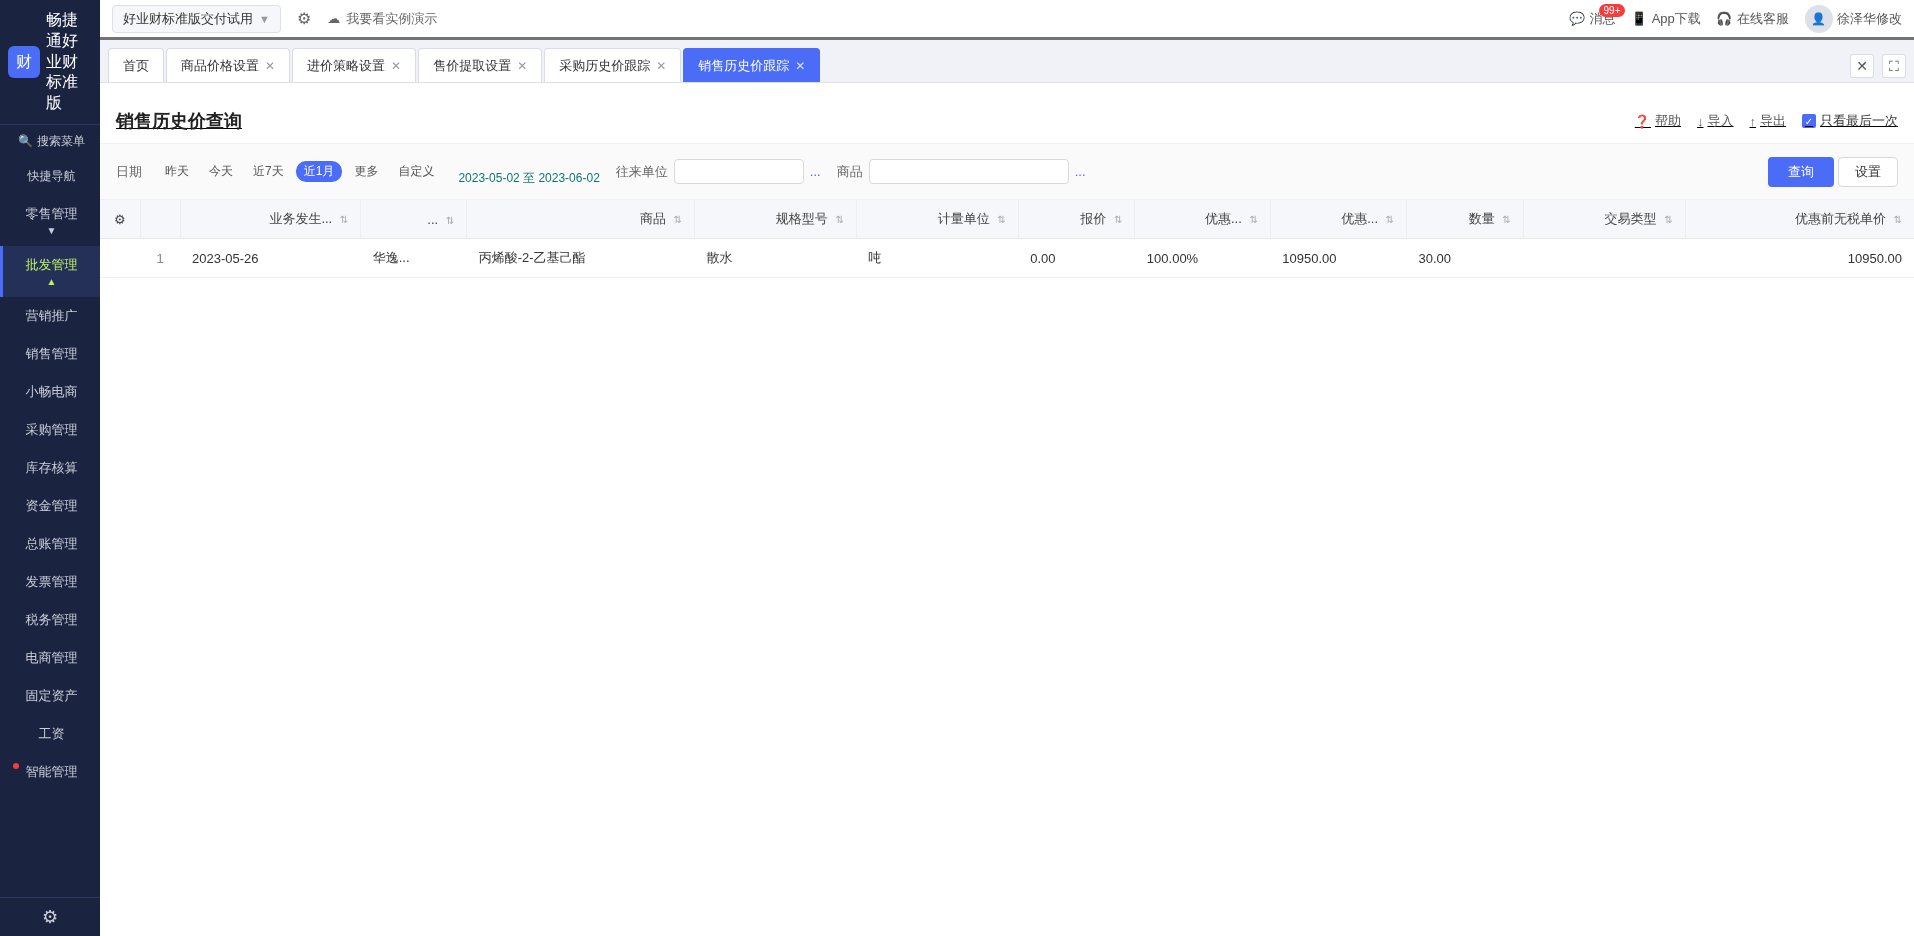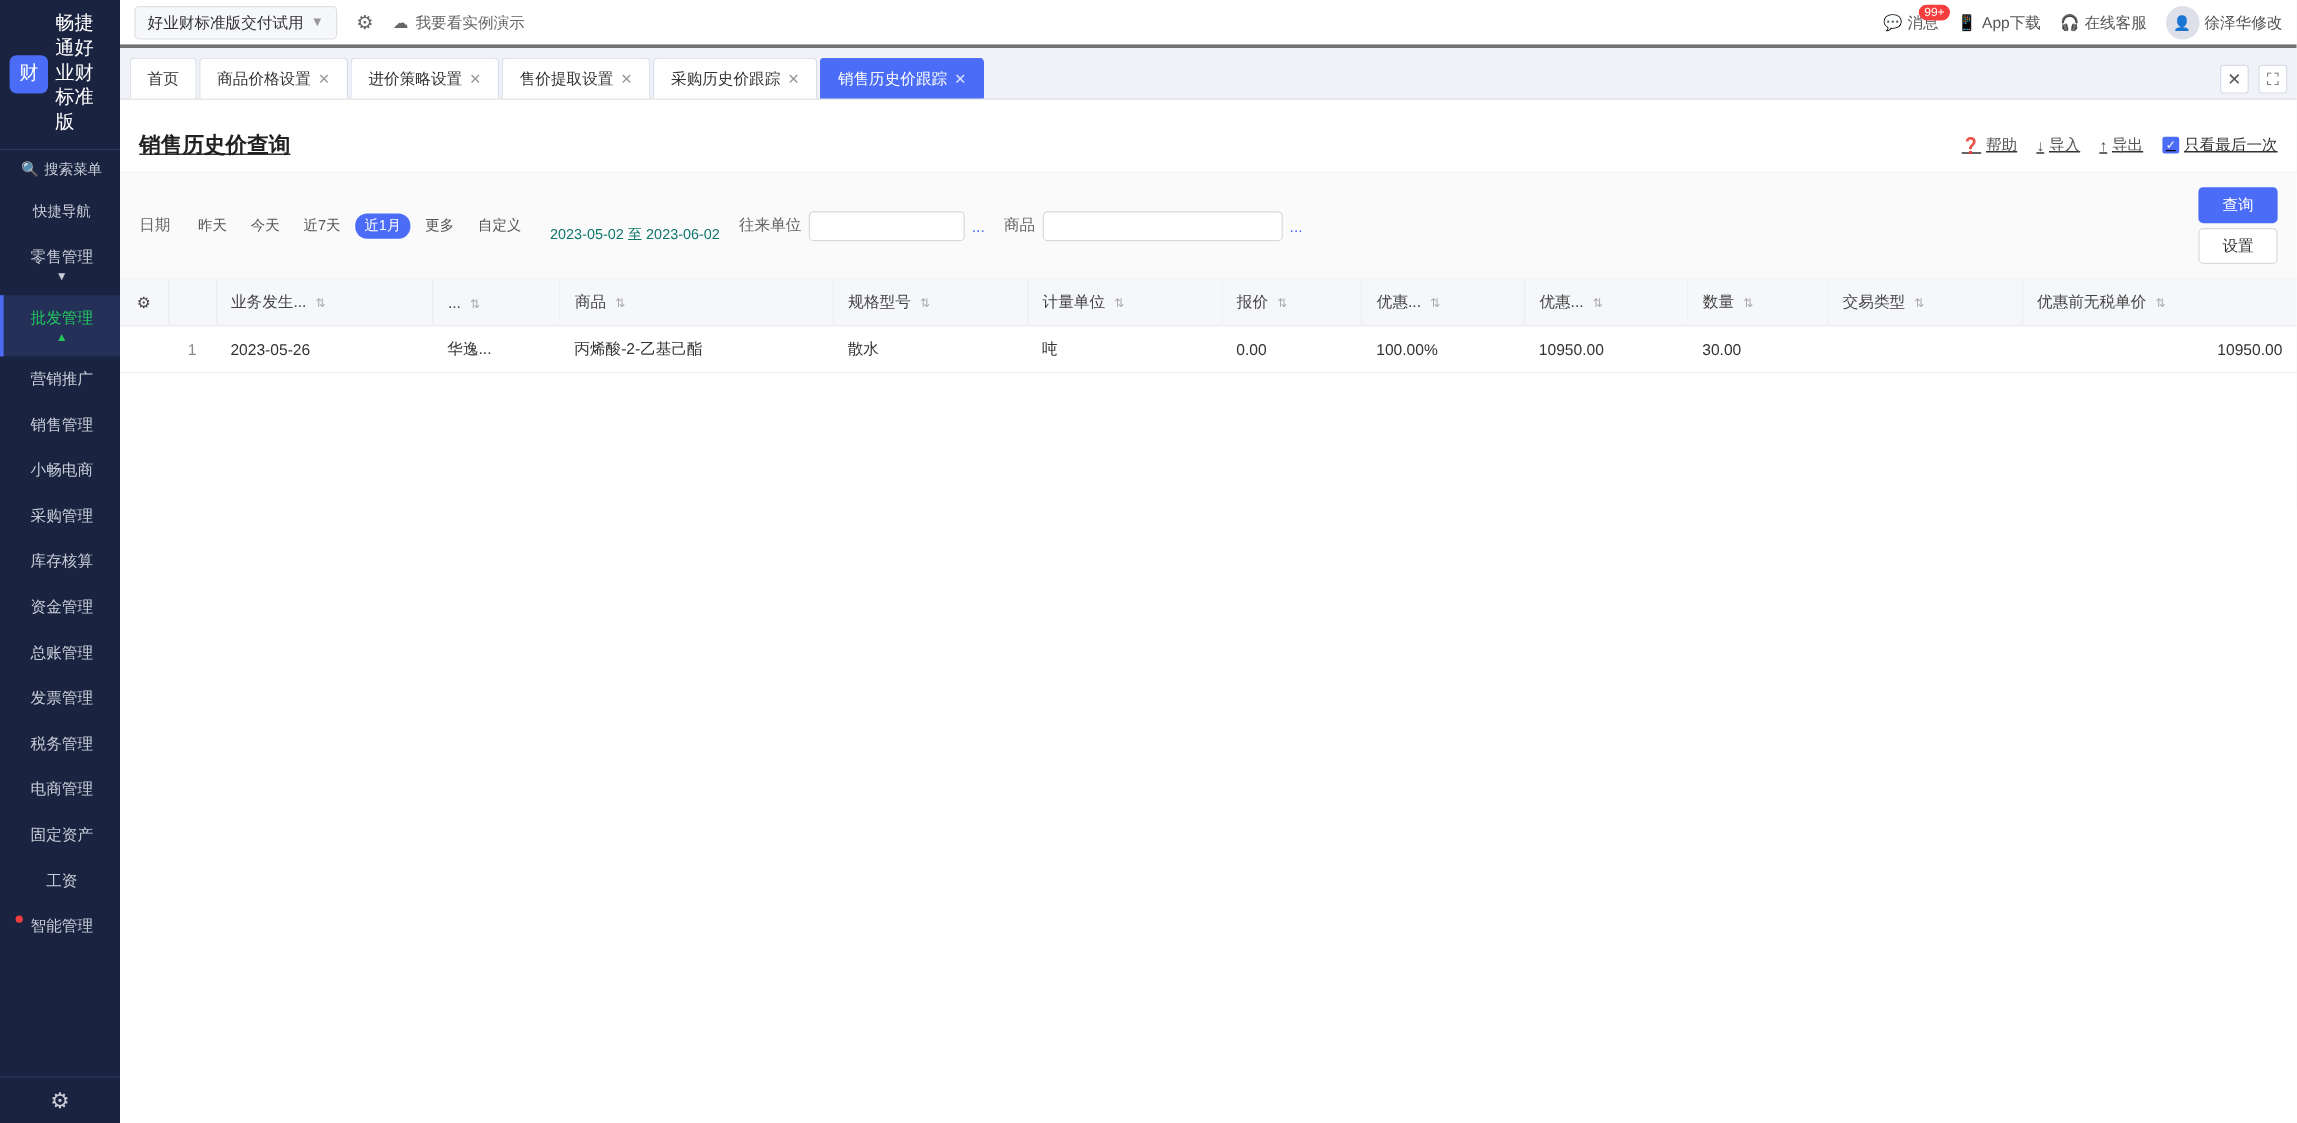--- a/index.html
+++ b/index.html
@@ -38,21 +38,21 @@
     .sidebar-nav-item {
       padding: 10px 8px;
       text-align: center;
       cursor: pointer;
       font-size: 13px;
       color: #c8cdd8;
       border-left: 3px solid transparent;
       display: flex; align-items: center; justify-content: center;
       flex-direction: column; gap: 2px;
     }
-    .sidebar-nav-item.active { background: #243057; color: #22c55e; border-left-color: #4a6cf7; }
+    .sidebar-nav-item.active { background: #243057; color: #bef264; border-left-color: #4a6cf7; }
     .sidebar-bottom {
       margin-top: auto;
       border-top: 1px solid #2a3560;
       padding: 8px;
       text-align: center;
     }
 
     
     .main-area {
       flex: 1;
@@ -339,21 +339,21 @@
       width: 100%;
       border-collapse: collapse;
       font-size: 13px;
     }
     thead tr {
       background: #f5f7fa;
       border-bottom: 1px solid #e8e8e8;
     }
     thead th {
       padding: 10px 12px;
-      text-align: left;
+      text-align: right;
       color: #444;
       font-weight: 500;
       white-space: nowrap;
       border-right: 1px solid #eee;
       position: relative;
     }
     thead th:last-child { border-right: none; }
     tbody tr {
       border-bottom: 1px solid #f0f0f0;
     }
@@ -552,21 +552,21 @@
         <input class="filter-input" type="text" style="width: 130px;" placeholder="">
         <span class="filter-ellipsis">...</span>
       </div>
 
       <div class="filter-input-group">
         <span class="filter-field-label">商品</span>
         <input class="filter-input" type="text" style="width: 200px;" placeholder="">
         <span class="filter-ellipsis">...</span>
       </div>
 
-      <div style="display:flex;flex-direction:column;gap:4px;margin-left:auto;">
+      <div style="display:flex;flex-direction:row;gap:4px;margin-left:auto;">
         <button class="query-btn">查询</button>
         <button class="settings-btn">设置</button>
       </div>
     </div>
 
     <div class="table-container">
       <table>
         <thead>
           <tr>
             <th class="col-gear">⚙</th>

